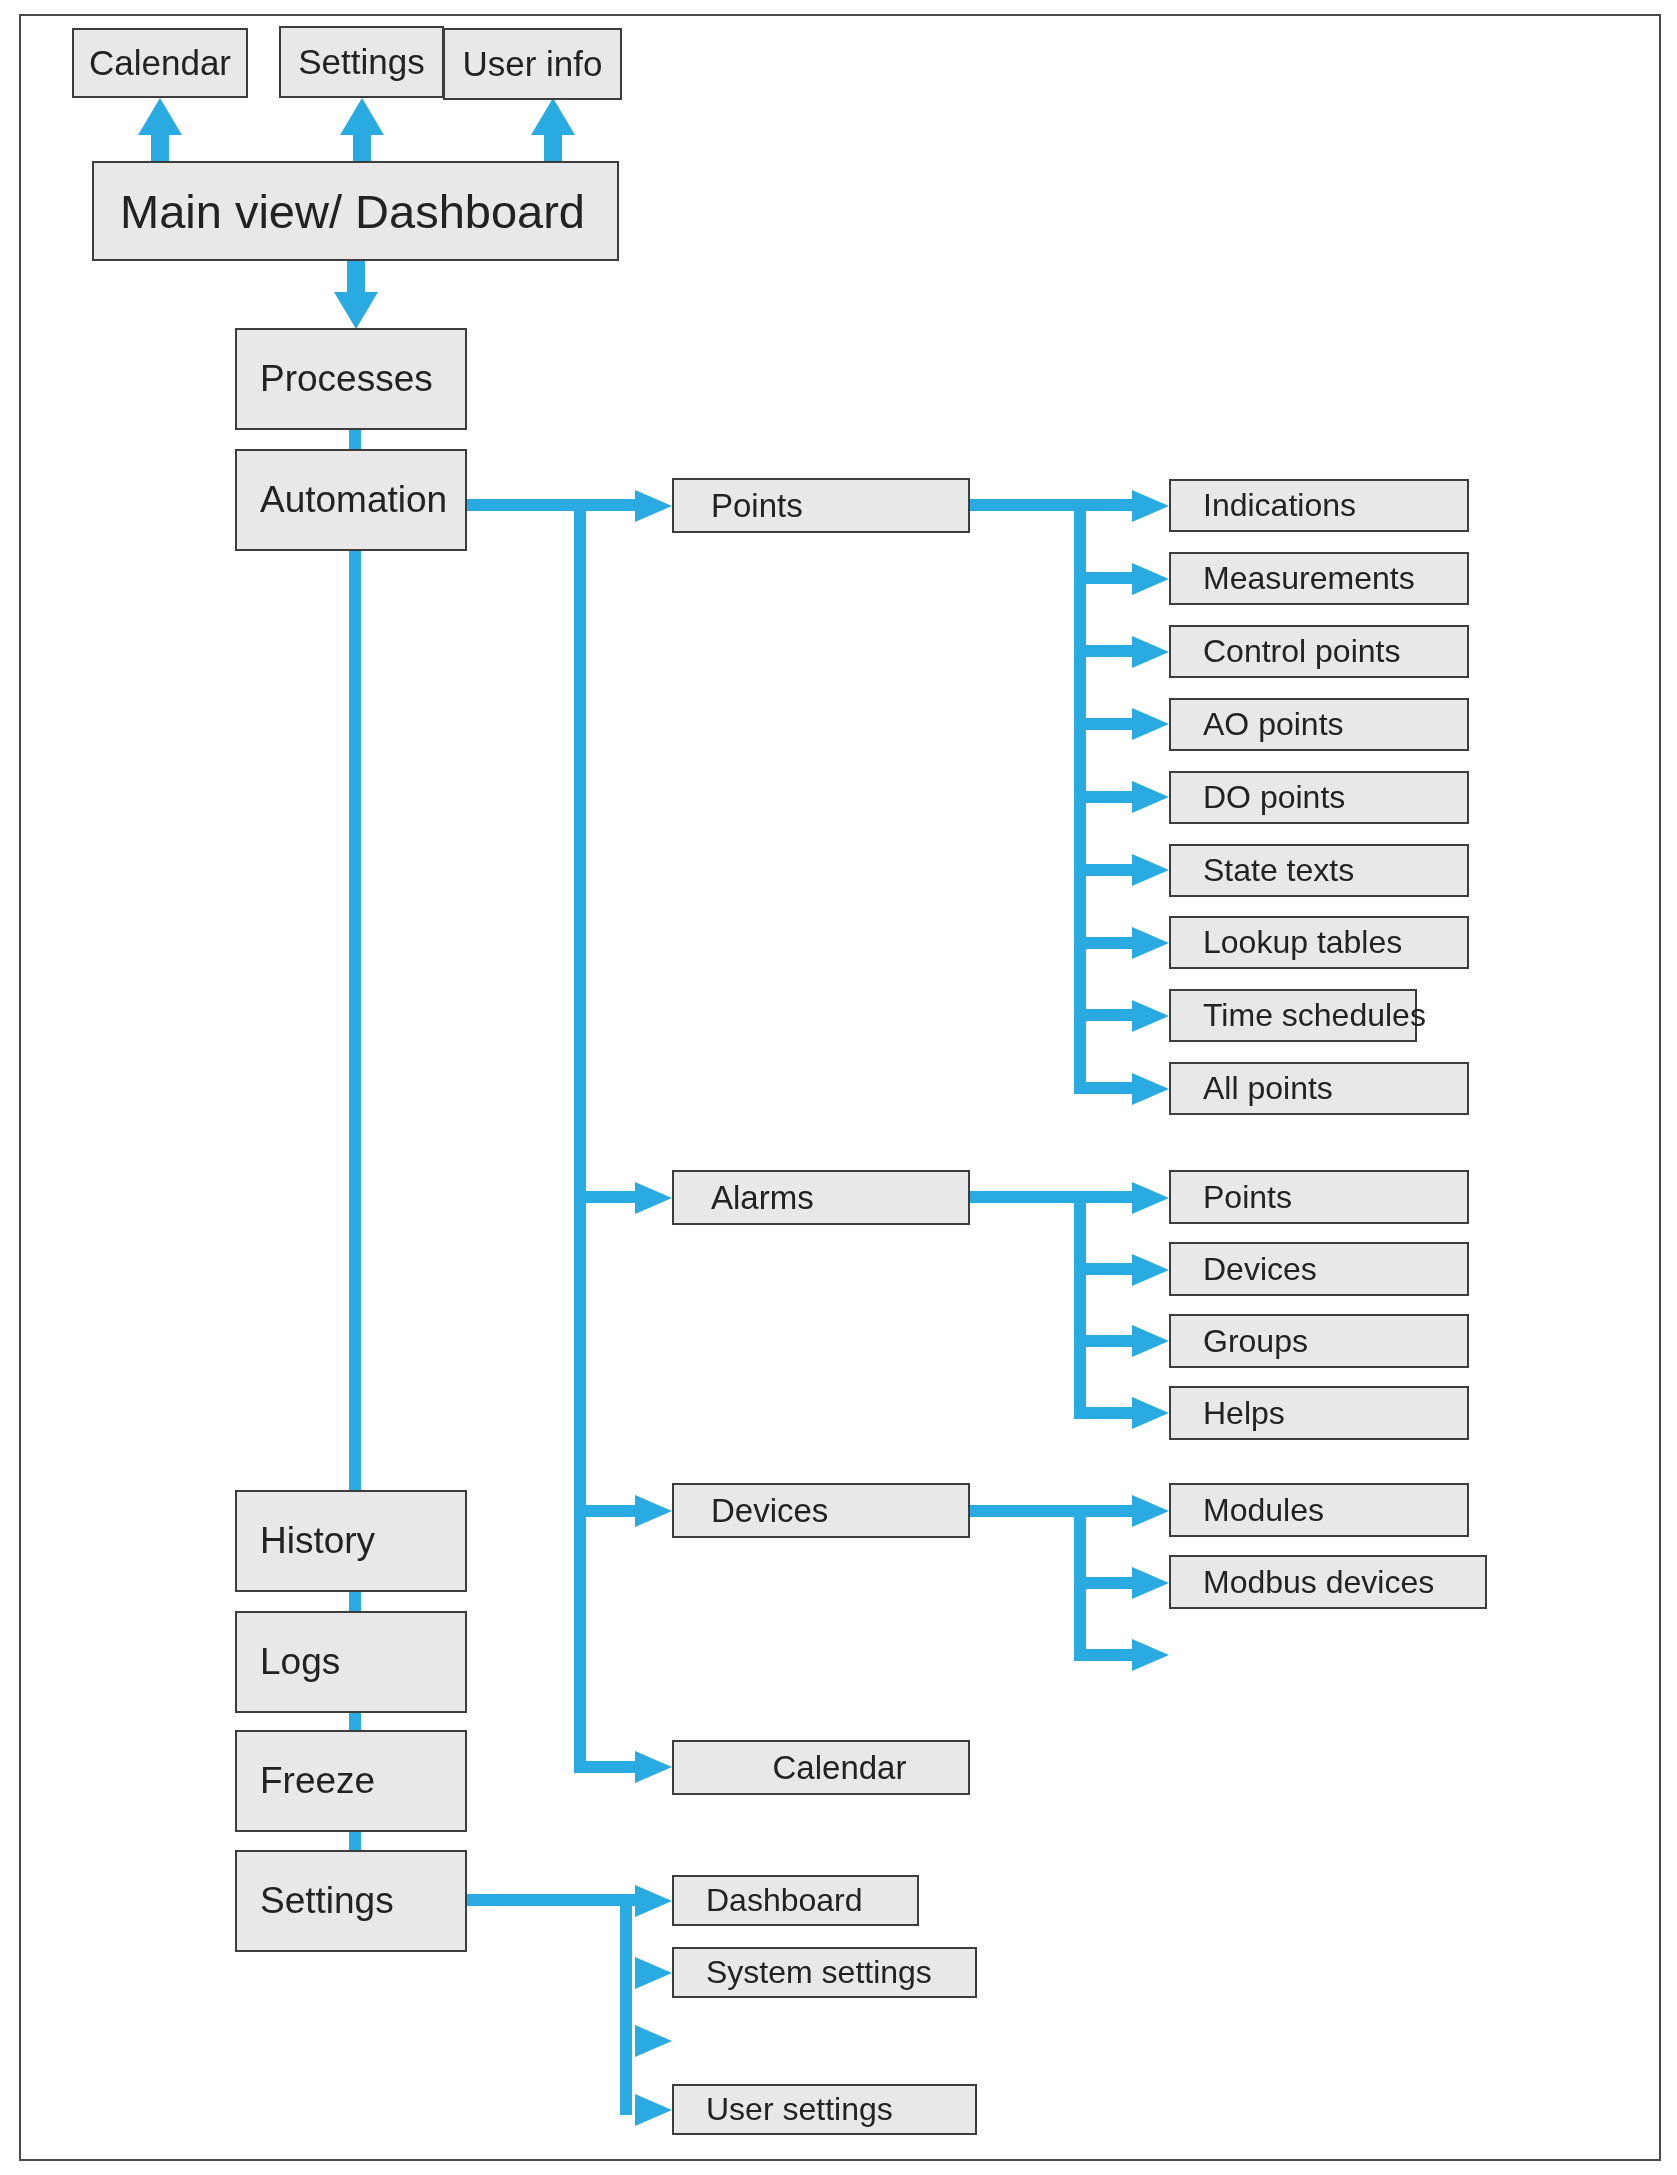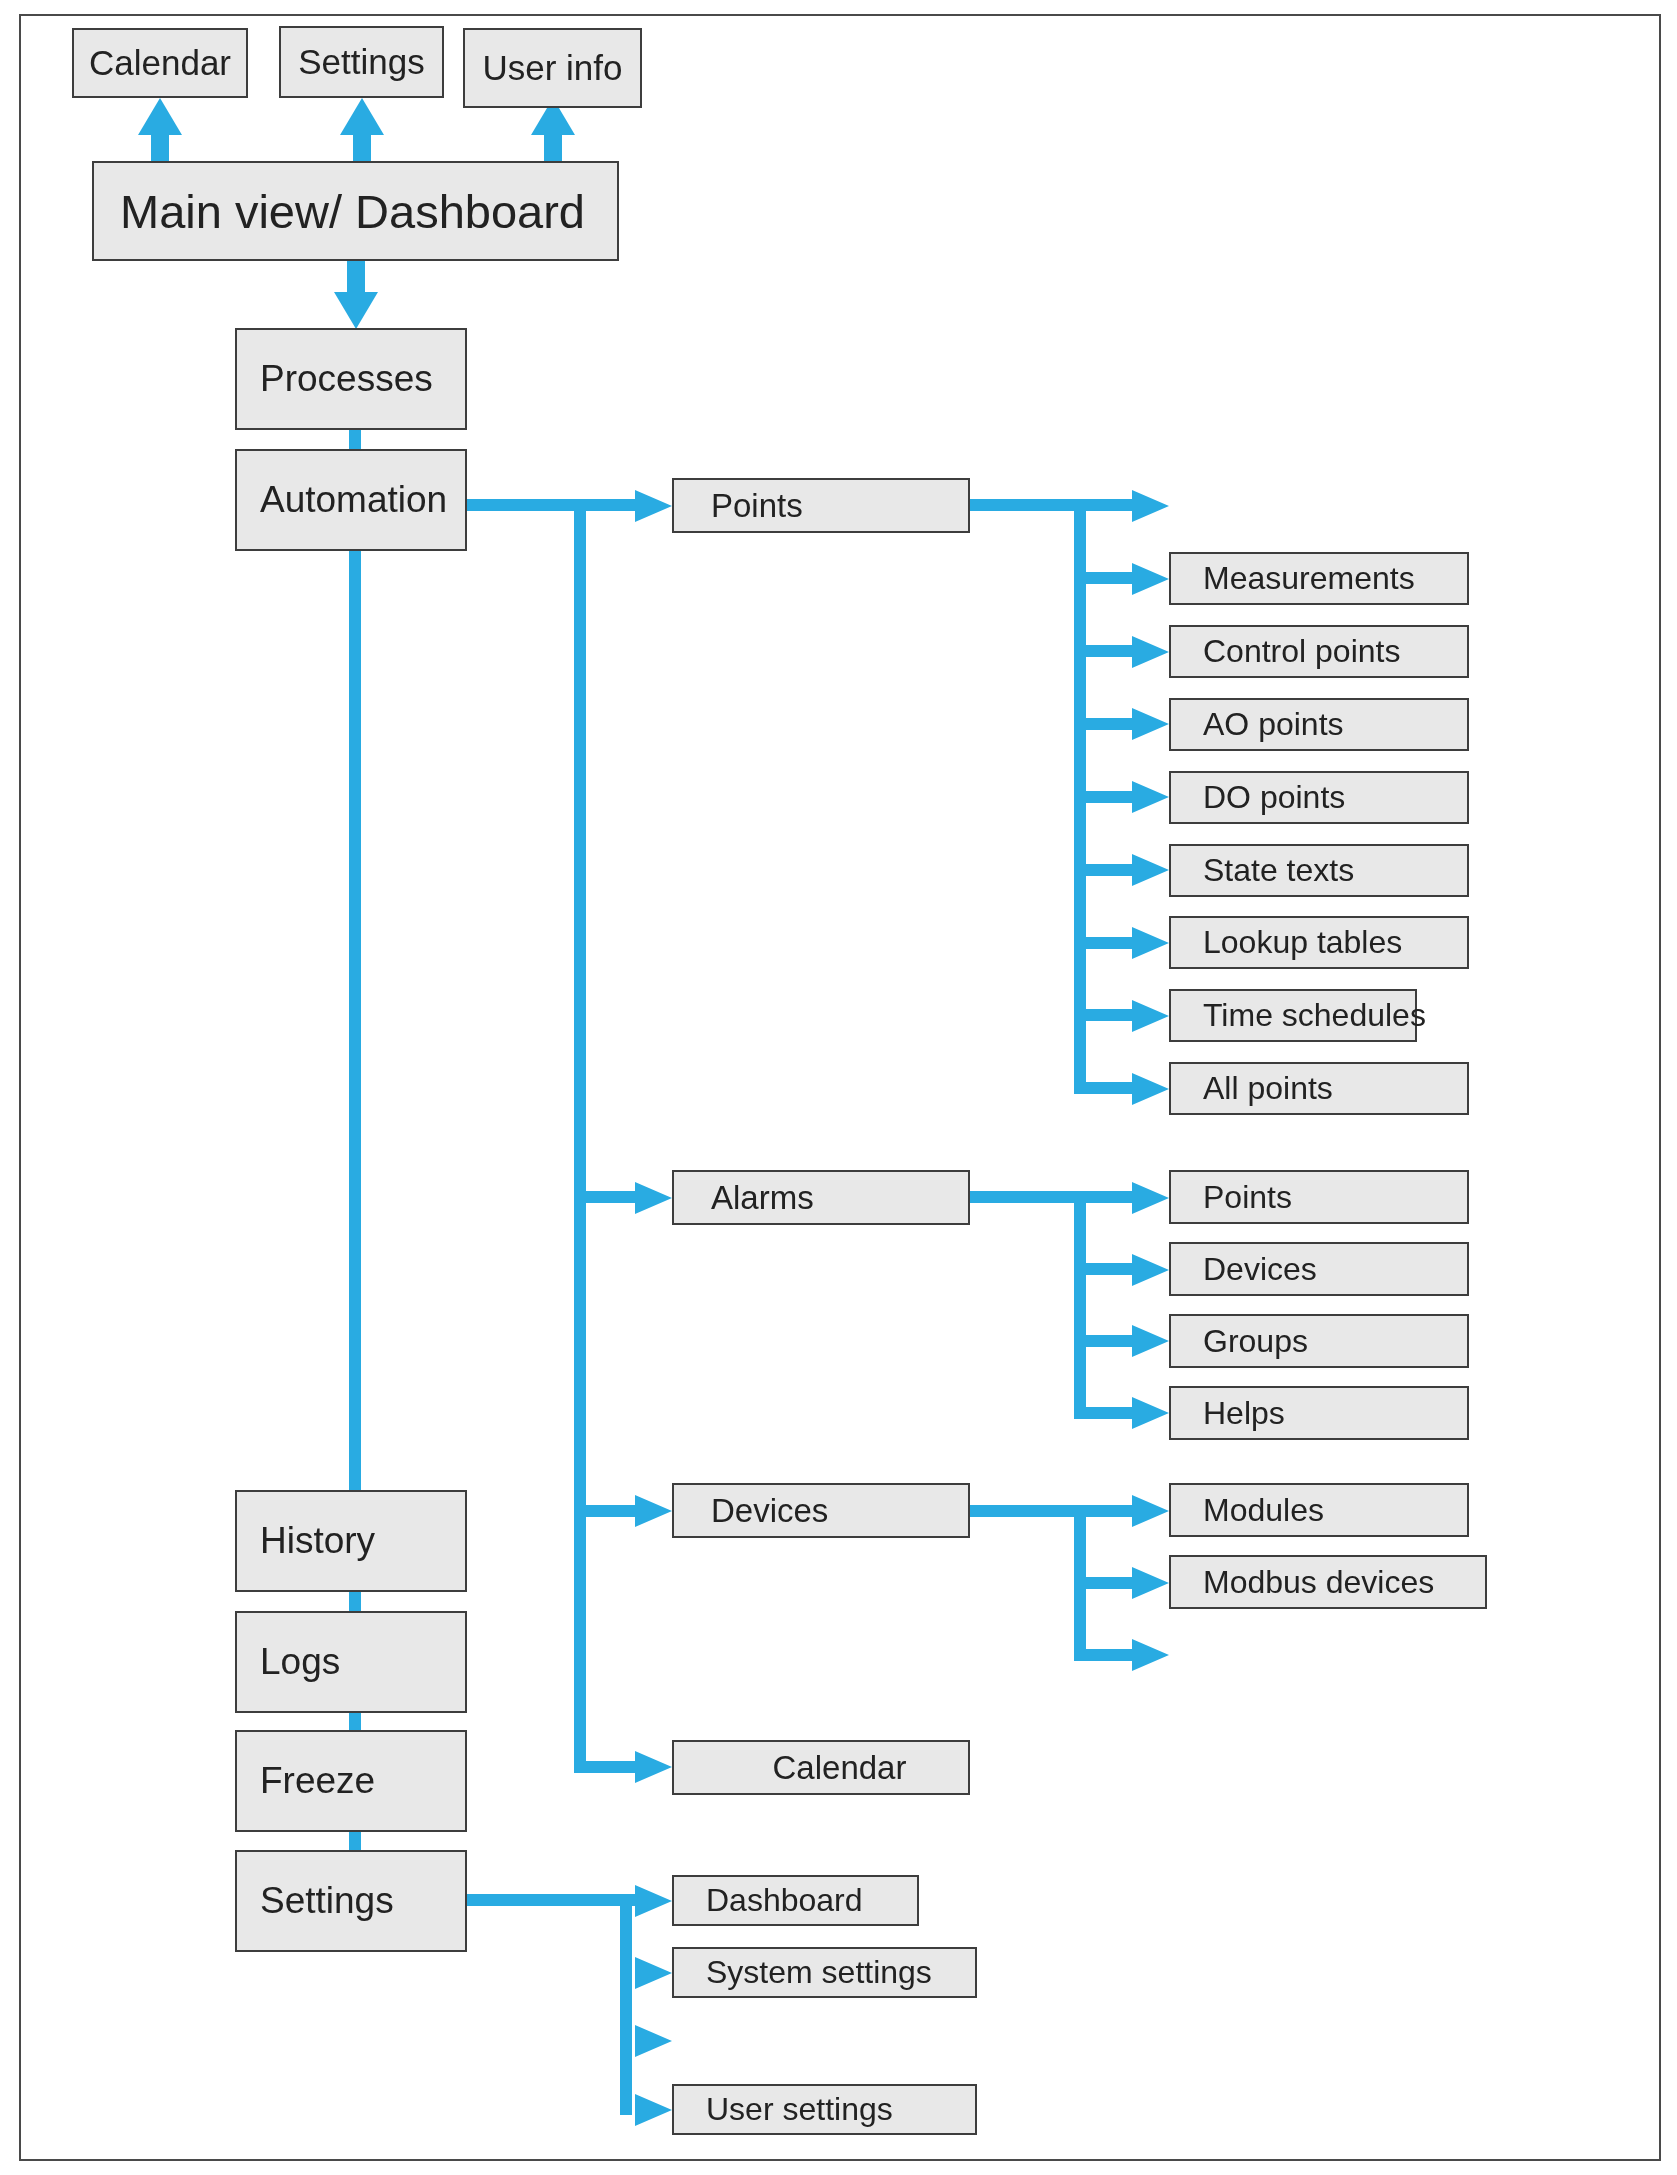--- a/index.html
+++ b/index.html
@@ -104,36 +104,37 @@
 
   <div class="shaft" style="left:467px;top:1894px;width:170px;height:12.3px"></div>
   <div class="head-r" style="left:635px;top:1885px"></div>
   <div class="shaft" style="left:620px;top:1894px;width:12.3px;height:221px"></div>
   <div class="head-r" style="left:635px;top:1957px"></div>
   <div class="head-r" style="left:635px;top:2025px"></div>
   <div class="head-r" style="left:635px;top:2094px"></div>
 
   <div class="node top center" style="left:72px;top:28px;width:176px;height:70px">Calendar</div>
   <div class="node top center" style="left:279px;top:26px;width:165px;height:72px">Settings</div>
-  <div class="node top center" style="left:463px;top:28px;width:179px;height:80px">User info</div>
+  <div class="node top center" style="left:443px;top:28px;width:179px;height:72px">User info</div>
 
   <div class="node big" style="left:92px;top:161px;width:527px;height:100px">Main view/ Dashboard</div>
 
   <div class="node col" style="left:235px;top:328px;width:232px;height:102px">Processes</div>
   <div class="node col" style="left:235px;top:449px;width:232px;height:102px">Automation</div>
   <div class="node col" style="left:235px;top:1490px;width:232px;height:102px">History</div>
   <div class="node col" style="left:235px;top:1611px;width:232px;height:102px">Logs</div>
   <div class="node col" style="left:235px;top:1730px;width:232px;height:102px">Freeze</div>
   <div class="node col" style="left:235px;top:1850px;width:232px;height:102px">Settings</div>
 
   <div class="node mid" style="left:672px;top:478px;width:298px;height:55px">Points</div>
   <div class="node mid" style="left:672px;top:1170px;width:298px;height:55px">Alarms</div>
   <div class="node mid" style="left:672px;top:1483px;width:298px;height:55px">Devices</div>
   <div class="node mid center" style="left:672px;top:1740px;width:298px;height:55px">Calendar</div>
 
+  <div class="node" style="left:1169px;top:479px;width:300px;height:53px">Indications</div>
   <div class="node" style="left:1169px;top:552px;width:300px;height:53px">Measurements</div>
   <div class="node" style="left:1169px;top:625px;width:300px;height:53px">Control points</div>
   <div class="node" style="left:1169px;top:771px;width:300px;height:53px">DO points</div>
   <div class="node" style="left:1169px;top:698px;width:300px;height:53px">AO points</div>
   <div class="node" style="left:1169px;top:844px;width:300px;height:53px">State texts</div>
   <div class="node" style="left:1169px;top:916px;width:300px;height:53px">Lookup tables</div>
   <div class="node" style="left:1169px;top:989px;width:248px;height:53px">Time schedules</div>
   <div class="node" style="left:1169px;top:1062px;width:300px;height:53px">All points</div>
 
   <div class="node" style="left:1169px;top:1170px;width:300px;height:54px">Points</div>

